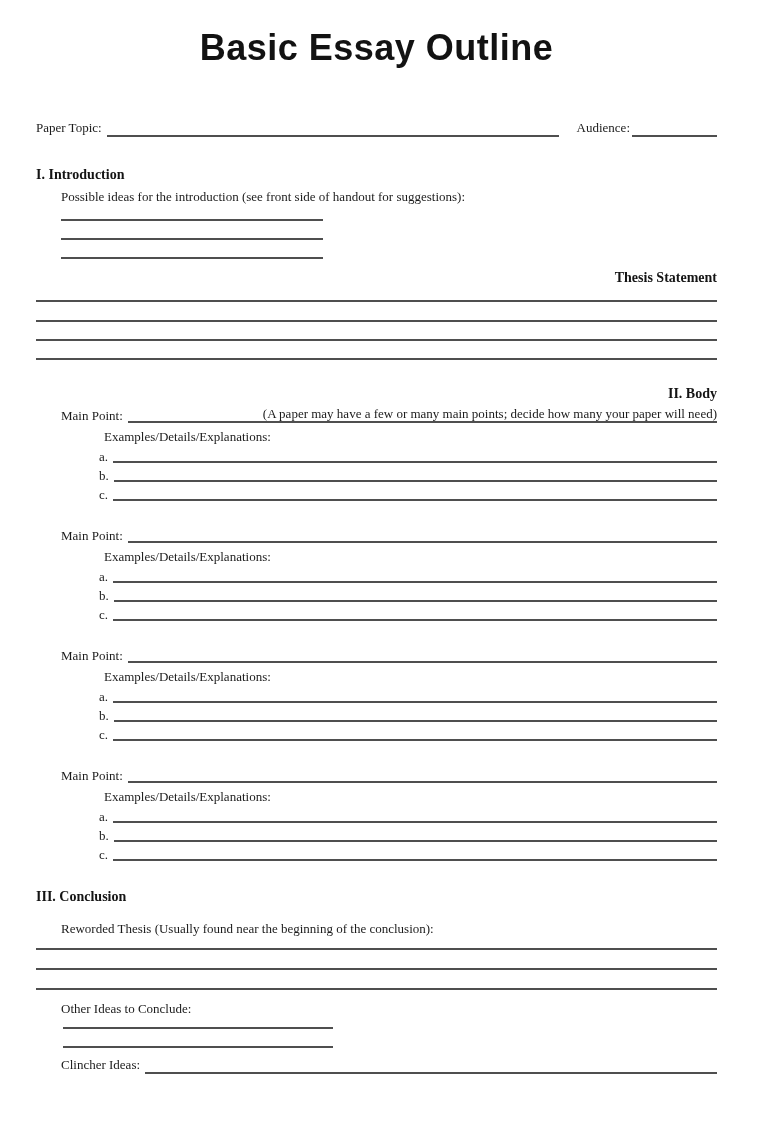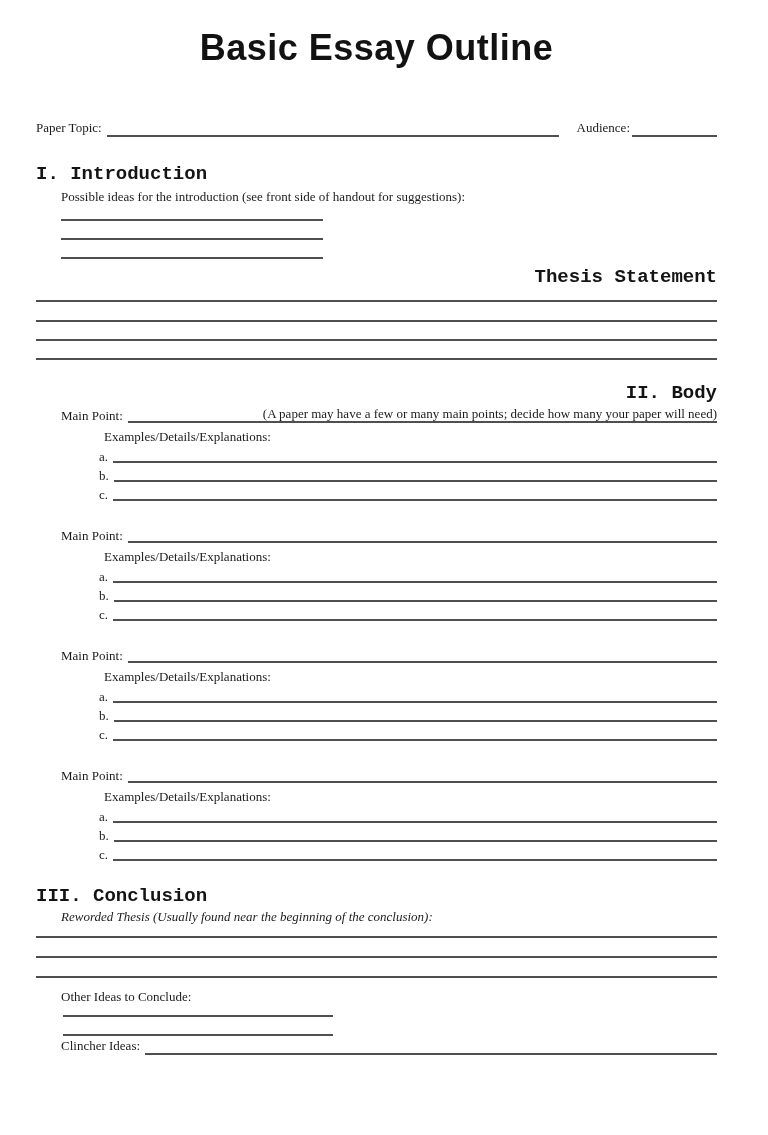--- a/index.html
+++ b/index.html
@@ -32,23 +32,23 @@
   }
   
   .row{display:flex;align-items:stretch;}
   .fill{
     flex:1;
     border-bottom:2px solid var(--line);
     margin:0 0 3px 5px;
   }
   .serif{font-size:13px;line-height:20px;white-space:nowrap;}
   .heading{
-    font-family:Liberation Mono, monospace;
+    font-family:Liberation Serif, serif;
     font-weight:bold;
-    font-size:19px;
+    font-size:14px;
     line-height:21px;
     color:#141414;
     white-space:nowrap;
   }
   .indent1{margin-left:25px;}
   .indent2{margin-left:68px;}
   .indent3{margin-left:63px;}
 
   
   .blank-line{border-bottom:2px solid var(--line);}
@@ -74,27 +74,27 @@
   .body-heading-row{margin-top:23px;height:21px;align-items:flex-end;flex-direction:column;}
   .body-note{margin-left:6px;text-align:center;}
   .mp-block{margin-bottom:22px;}
   .mp-block:last-of-type{margin-bottom:0;}
   .mp-row{margin-top:2px;height:20px;}
   .examples-row{height:21px;align-items:flex-end;}
   .abc-row{height:19px;}
 
   
   .conclusion-heading{margin-top:16px;}
-  .reworded{height:21px;margin-top:0;font-style:italic;}
+  .reworded{height:21px;margin-top:12px;}
   .c-line1{height:10px;}
   .c-line2,.c-line3{height:20px;}
   .other-ideas{margin-top:9px;height:20px;}
   .o-line{width:270px;margin-left:27px;height:19px;}
   .o-line.first{height:10px;}
-  .clincher-row{height:22px;}
+  .clincher-row{margin-top:7px;height:22px;}
 </style>
 </head>
 <body>
 
 <div class="page">
 
   <div class="doc-title">Basic Essay Outline</div>
 
   <div class="row topic-row">
     <span class="serif">Paper Topic:</span>

